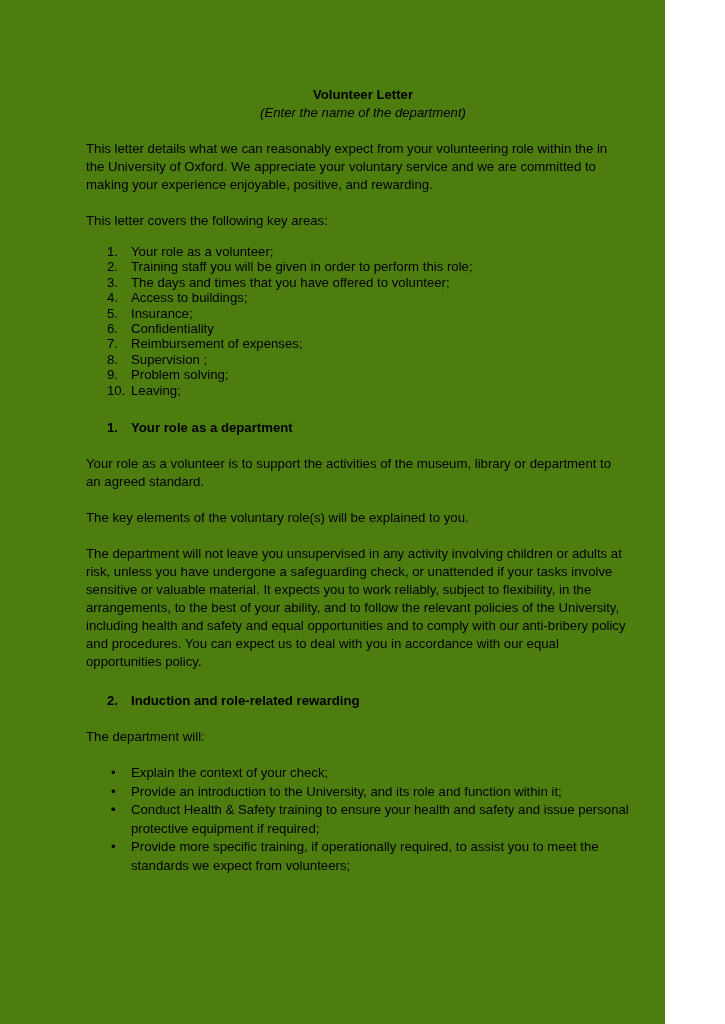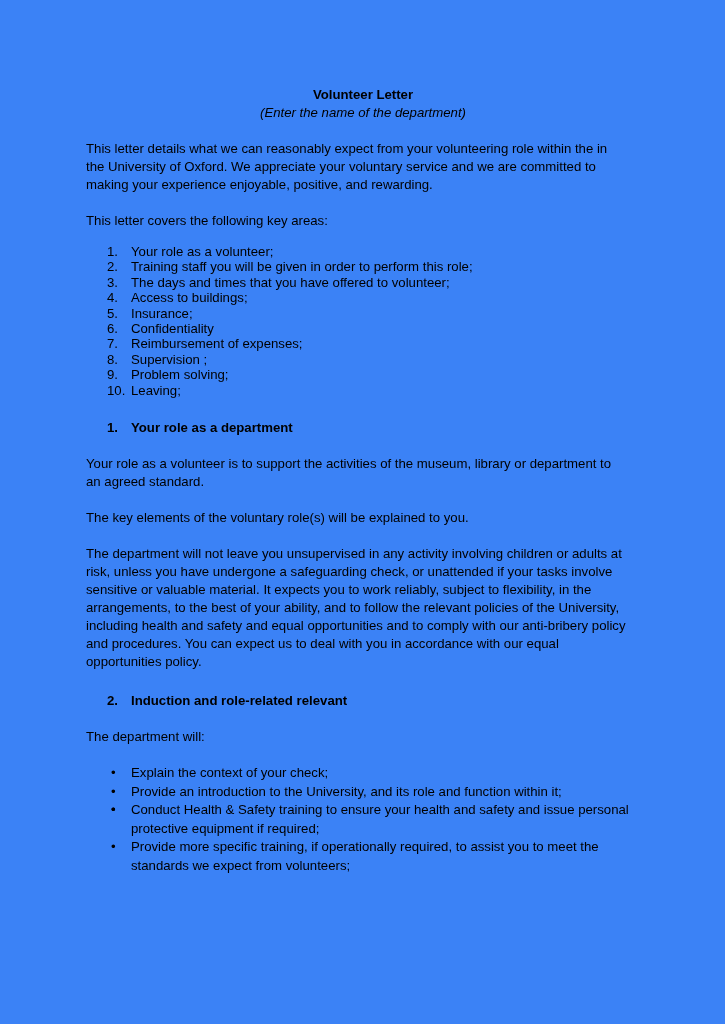--- a/index.html
+++ b/index.html
@@ -10,23 +10,23 @@
   body {
     width: 725px;
     height: 1024px;
     font-family: "Liberation Sans", sans-serif;
     color: #000000;
     -webkit-font-smoothing: antialiased;
   }
 
   .page {
     position: relative;
-    width: 725px;
+    width: 665px;
     height: 1024px;
-    background: #3b82f6;
+    background: #4d7c0f;
     box-sizing: border-box;
     overflow: hidden;
   }
 
   .content {
     position: absolute;
     left: 86px;
     top: 86px;
     width: 554px;
   }
@@ -146,21 +146,21 @@
 
     <div class="section-heading">
       <span class="marker">1.</span><span>Your role as a department</span>
     </div>
 
     <p class="para">Your role as a volunteer is to support the activities of the museum, library or department to an agreed standard.</p>
     <p class="para">The key elements of the voluntary role(s) will be explained to you.</p>
     <p class="para">The department will not leave you unsupervised in any activity involving children or adults at risk, unless you have undergone a safeguarding check, or unattended if your tasks involve sensitive or valuable material. It expects you to work reliably, subject to flexibility, in the arrangements, to the best of your ability, and to follow the relevant policies of the University, including health and safety and equal opportunities and to comply with our anti-bribery policy and procedures. You can expect us to deal with you in accordance with our equal opportunities policy.</p>
 
     <div class="section-heading">
-      <span class="marker">2.</span><span>Induction and role-related relevant</span>
+      <span class="marker">2.</span><span>Induction and role-related rewarding</span>
     </div>
 
     <p class="para">The department will:</p>
 
     <ul class="bullet-list">
       <li><span class="bullet-glyph">•</span><span>Explain the context of your check;</span></li>
       <li><span class="bullet-glyph">•</span><span>Provide an introduction to the University, and its role and function within it;</span></li>
       <li><span class="bullet-glyph">•</span></li>
       <li><span class="bullet-glyph">•</span><span>Conduct Health &amp; Safety training to ensure your health and safety and issue personal protective equipment if required;</span></li>
       <li><span class="bullet-glyph">•</span><span>Provide more specific training, if operationally required, to assist you to meet the standards we expect from volunteers;</span></li>

